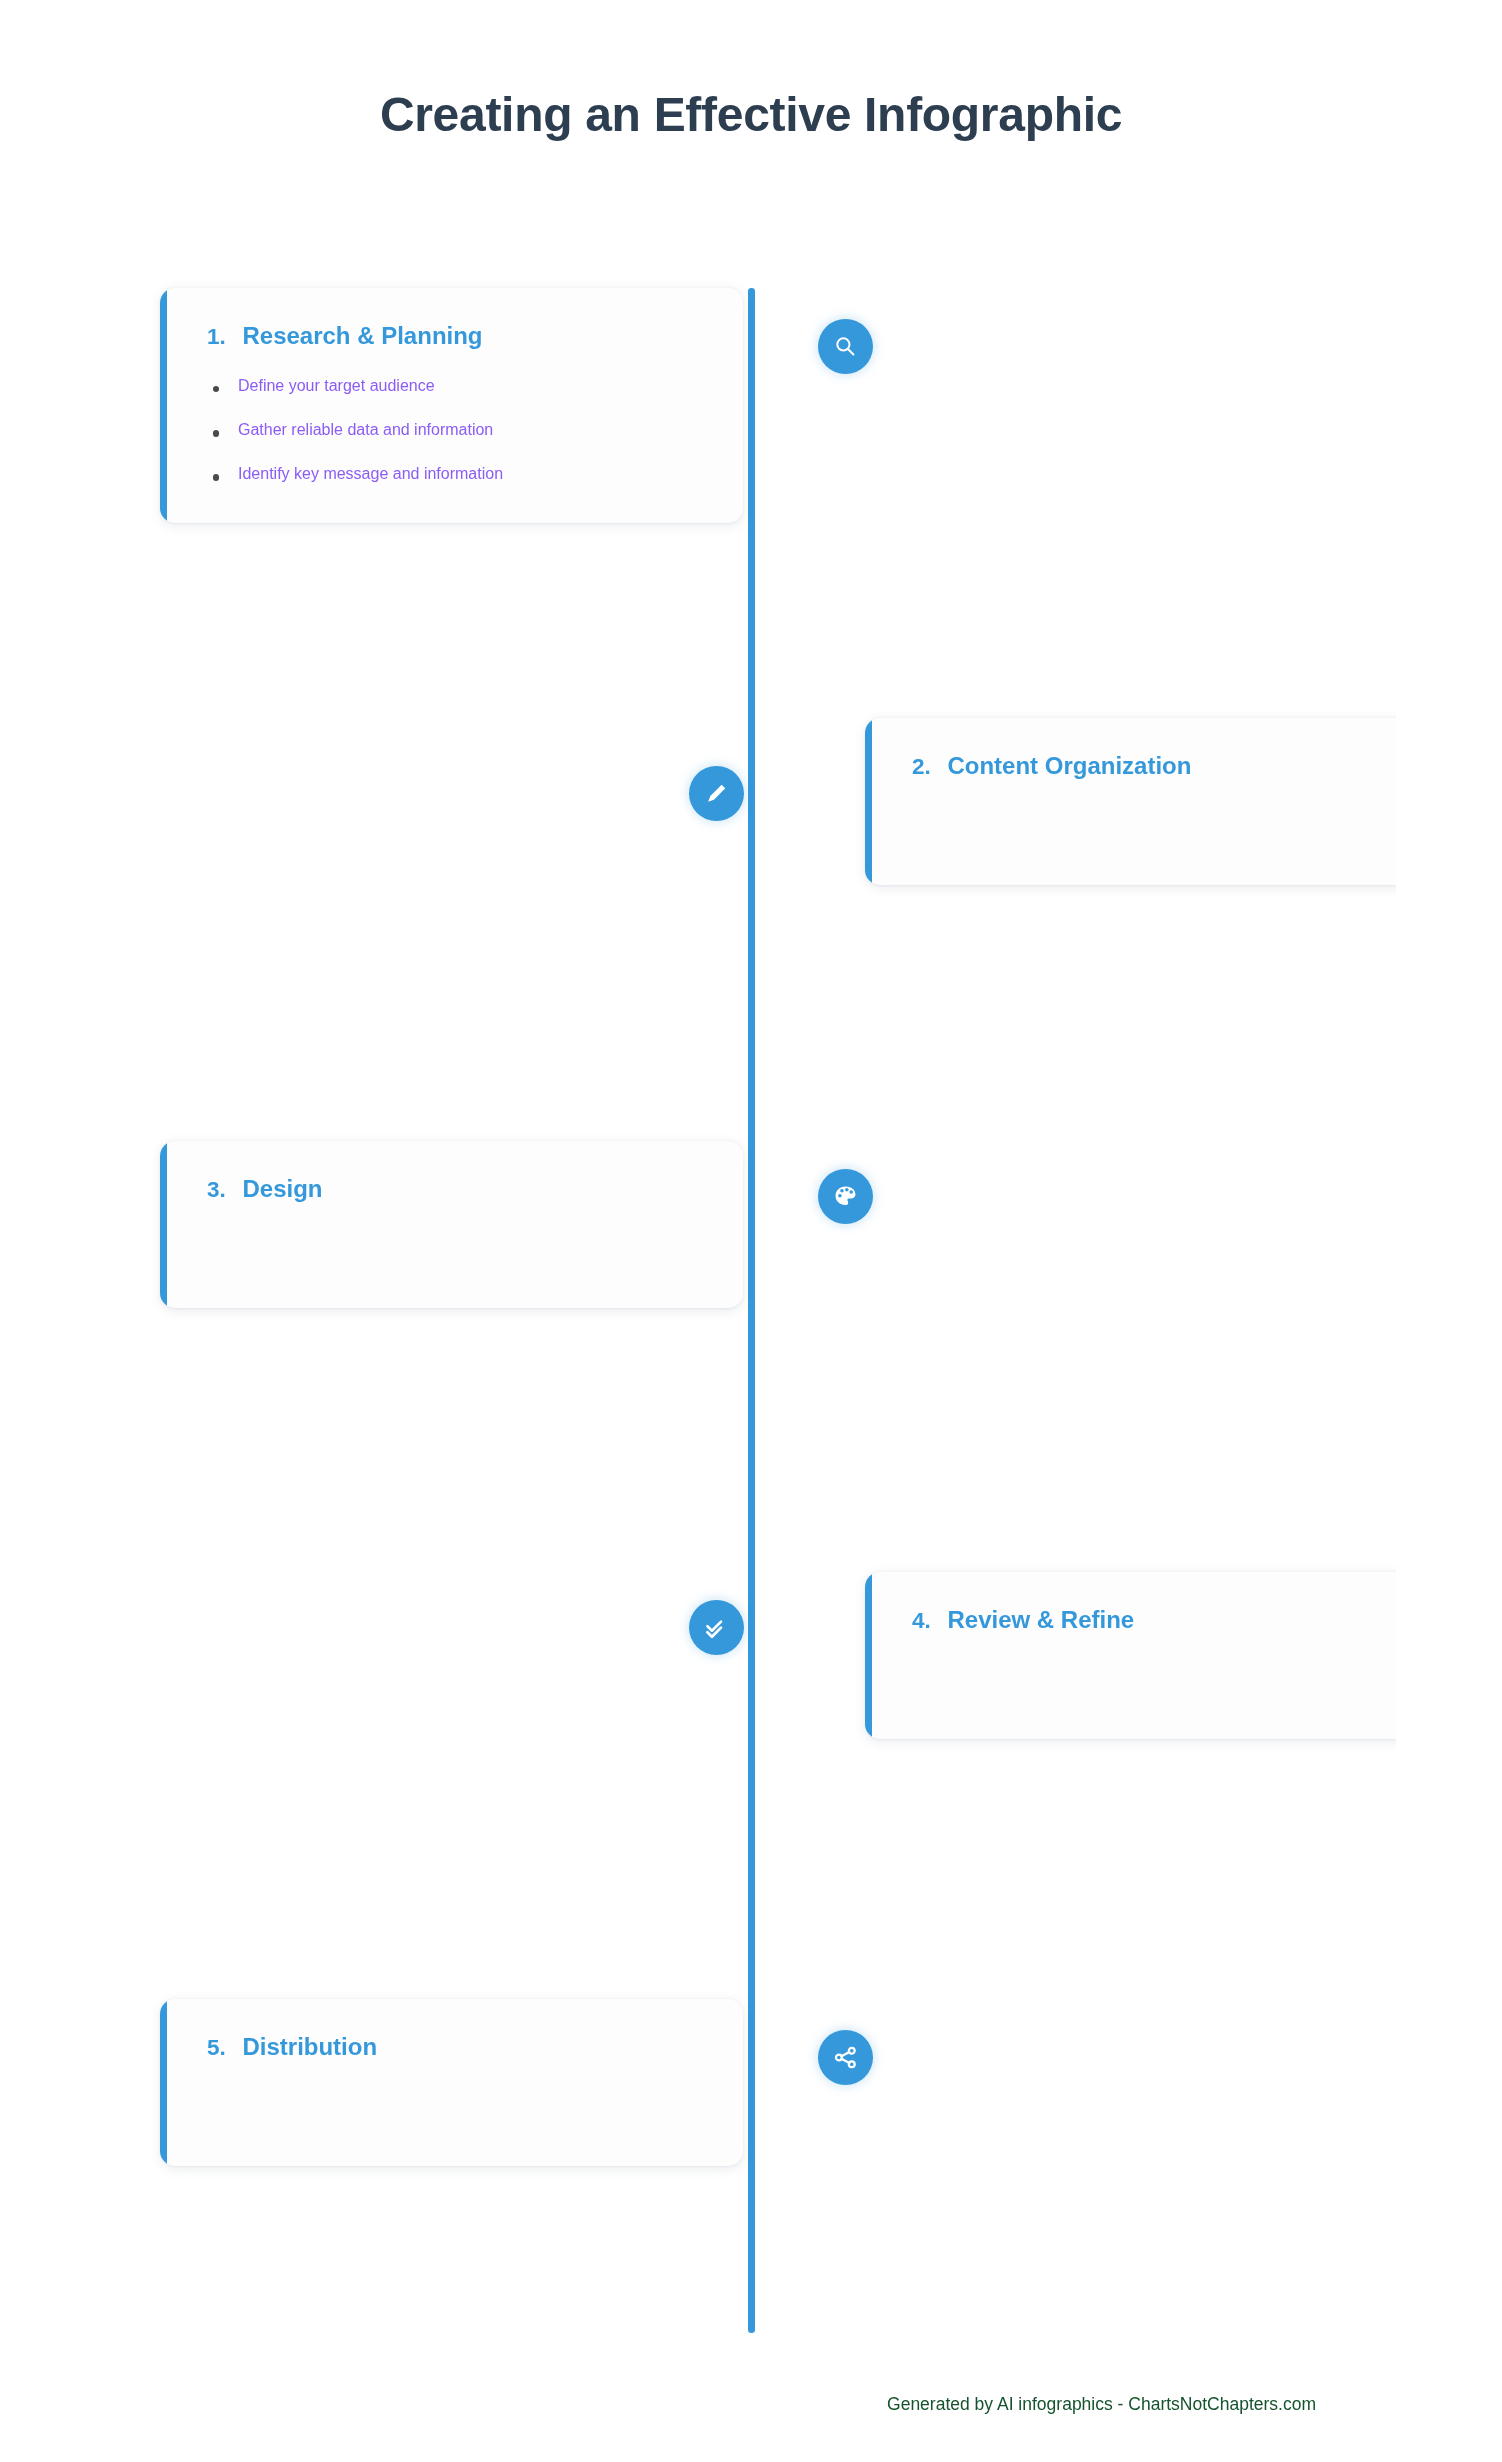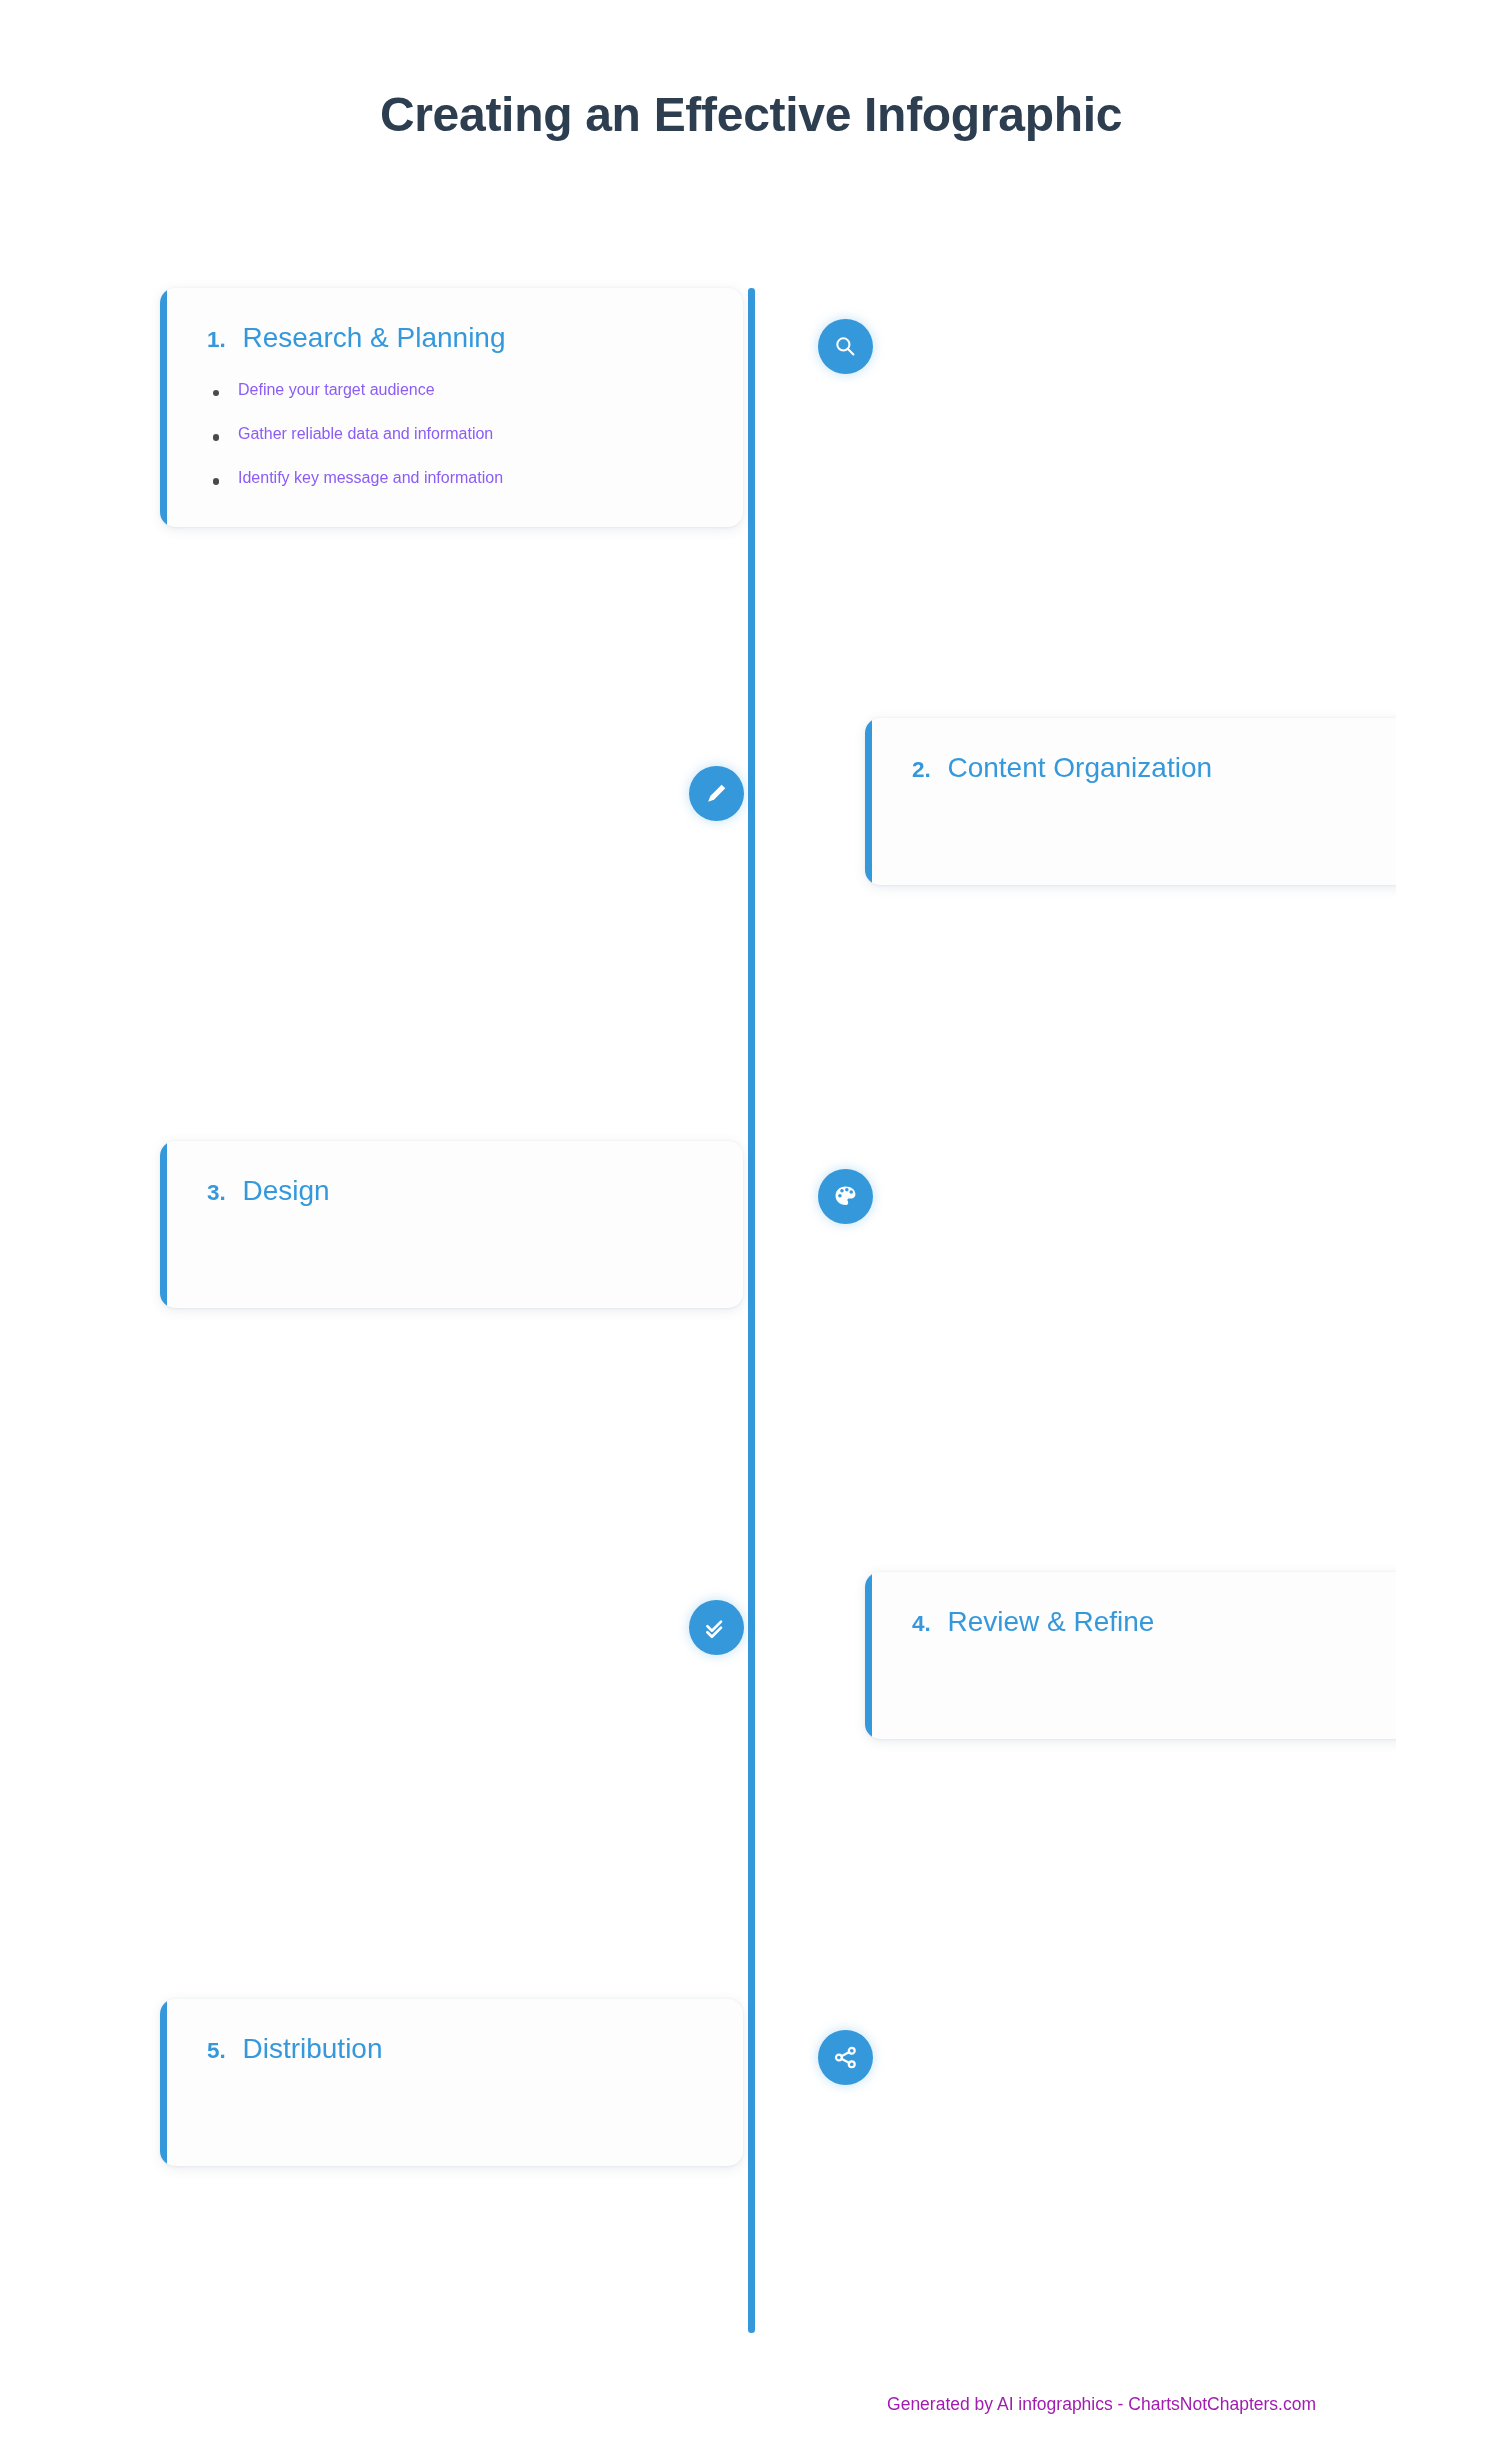--- a/index.html
+++ b/index.html
@@ -96,22 +96,22 @@
     margin-bottom: 25px;
   }
   .step-num {
     font-size: 22.5px;
     font-weight: bold;
     color: #3498db;
     margin-right: 16.7px;
     line-height: 1.1;
   }
   .step-title {
-    font-size: 28px;
-    font-weight: normal;
+    font-size: 24px;
+    font-weight: bold;
     color: #3498db;
     line-height: 1.1;
   }
 
   .bullets { list-style: none; }
   .bullets li {
     position: relative;
     padding-left: 31px;
     font-size: 16px;
     color: #8b5cf6;
@@ -155,21 +155,21 @@
     stroke-linecap: round;
     stroke-linejoin: round;
   }
 
   
   #footer-credit {
     position: absolute;
     right: 80px;
     top: 2394px;
     font-size: 17.5px;
-    color: #a21caf;
+    color: #14532d;
     text-align: center;
   }
 </style>
 </head>
 <body>
 
 <div id="canvas">
 
   <div id="header">
     <h1 id="page-title">Creating an Effective Infographic</h1>

